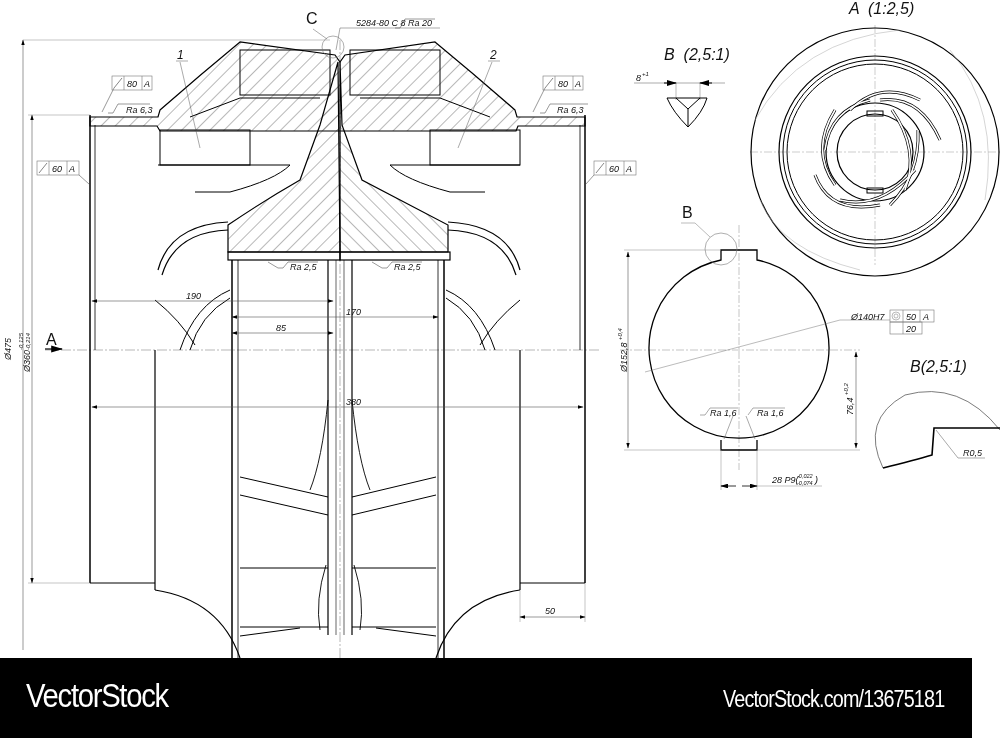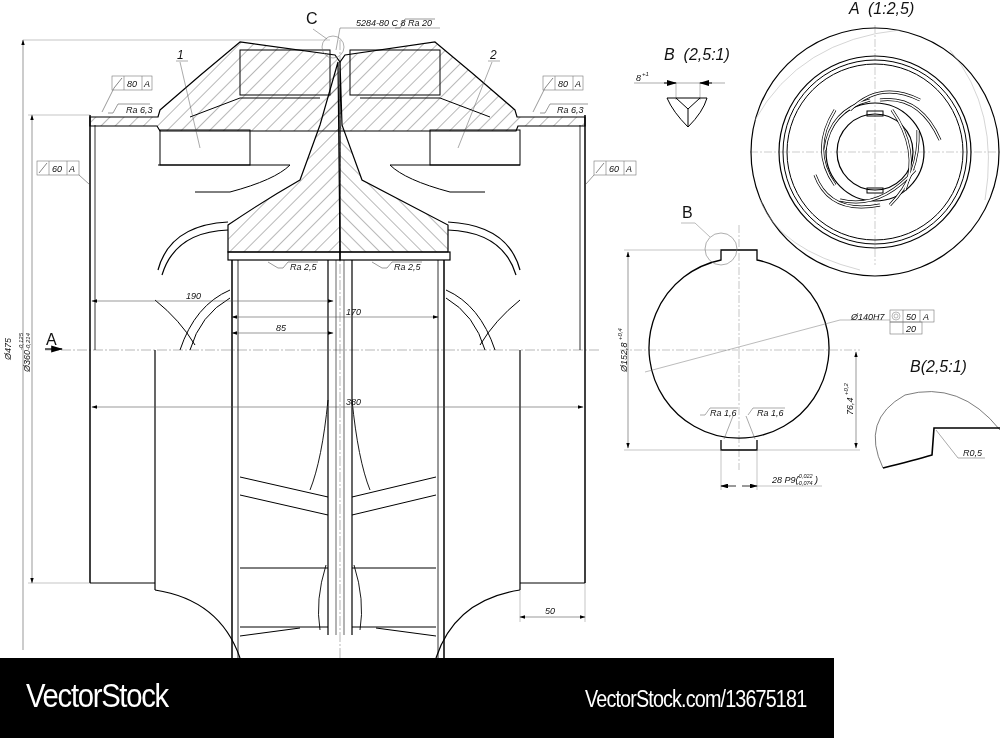--- a/index.html
+++ b/index.html
@@ -2,21 +2,21 @@
 <html><head>
 <meta charset="utf-8">
 <style>
   html,body{margin:0;padding:0;background:#fff;}
   body{width:1000px;height:738px;position:relative;overflow:hidden;font-family:"Liberation Sans",sans-serif;}
   #drawing{position:absolute;left:0;top:0;width:1000px;height:658px;background:#fff;}
   svg text{font-family:"Liberation Sans",sans-serif;}
   .dim{font-style:italic;font-size:9px;fill:#111;}
   .lbl{font-size:16px;fill:#111;}
   .lbl-i{font-style:italic;font-size:16px;fill:#111;}
-  #footer{position:absolute;left:0;top:658px;width:834px;height:80px;background:#000;}
+  #footer{position:absolute;left:0;top:658px;width:972px;height:80px;background:#000;}
   #brand{position:absolute;left:26px;top:18px;color:#fff;font-size:34px;letter-spacing:-1.5px;font-family:"Liberation Sans",sans-serif;transform:scaleX(0.86);transform-origin:left;}
   #url{position:absolute;right:28px;top:28px;color:#fff;font-size:23px;letter-spacing:-1px;font-family:"Liberation Sans",sans-serif;transform:scaleX(0.86);transform-origin:right;}
 </style>
 </head>
 <body>
 
 <div id="drawing">
 <svg width="1000" height="658" viewBox="0 0 1000 658" xmlns="http://www.w3.org/2000/svg">
   <defs>
     <pattern id="hatchL" width="10" height="10" patternUnits="userSpaceOnUse" patternTransform="rotate(45)">

